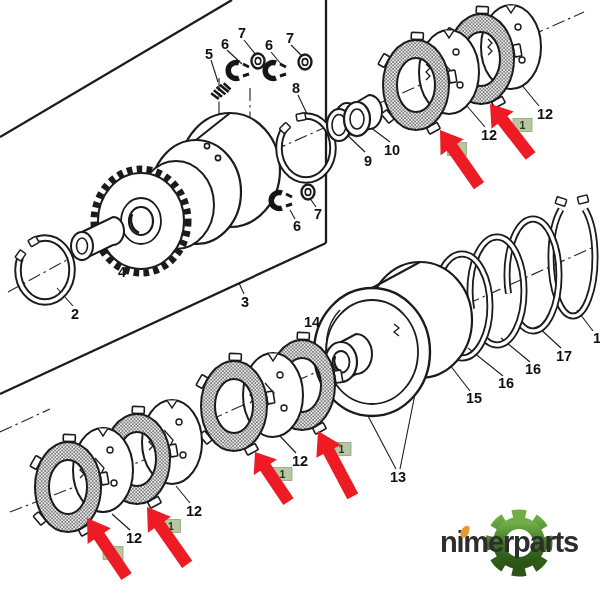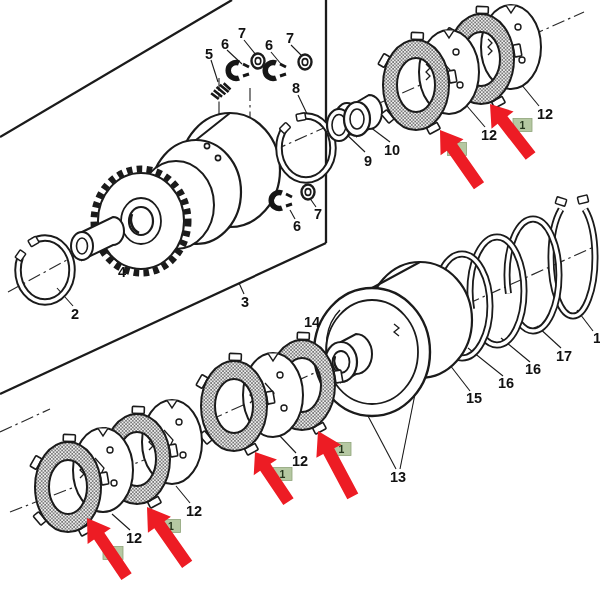--- a/index.html
+++ b/index.html
@@ -281,13 +281,31 @@
   <g>
     <use href="#parrow" transform="translate(440,130) rotate(-35)"></use>
     <use href="#parrow" transform="translate(490,104) rotate(-38) scale(1,0.97)"></use>
     <use href="#parrow" transform="translate(87,518) rotate(-34) scale(1,1.04)"></use>
     <use href="#parrow" transform="translate(147,507) rotate(-35) scale(1,1.03)"></use>
     <use href="#parrow" transform="translate(255,452) rotate(-34) scale(1,0.88)"></use>
     <use href="#parrow" transform="translate(318,431) rotate(-28) scale(1,1.09)"></use>
   </g>
 </svg>
 
+<div class="logo">
+  <div class="gearwrap">
+    <svg width="78" height="78" viewBox="0 0 78 78">
+      <circle cx="39" cy="39" r="26" fill="none" stroke="url(#gg2)" stroke-width="15" pathLength="100" stroke-dasharray="7.5 5" stroke-dashoffset="3.7"></circle>
+      <circle cx="39" cy="39" r="20" fill="none" stroke="url(#gg2)" stroke-width="12"></circle>
+      <circle cx="39" cy="39" r="13" fill="#ffffff"></circle>
+      <defs>
+        <linearGradient id="gg2" x1="0" y1="0" x2="0" y2="1">
+          <stop offset="0" stop-color="#6fae47"></stop>
+          <stop offset="0.55" stop-color="#3c7023"></stop>
+          <stop offset="1" stop-color="#2a5517"></stop>
+        </linearGradient>
+      </defs>
+    </svg>
+  </div>
+  <div class="word">nimerparts</div>
+  <div class="flame"></div>
 </div>
+</div>
 
 </body></html>

